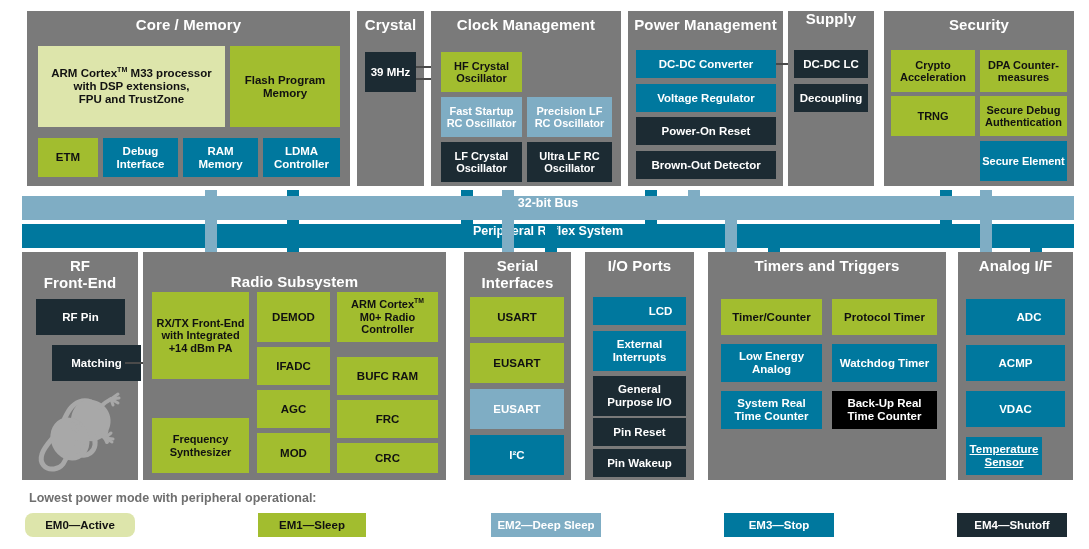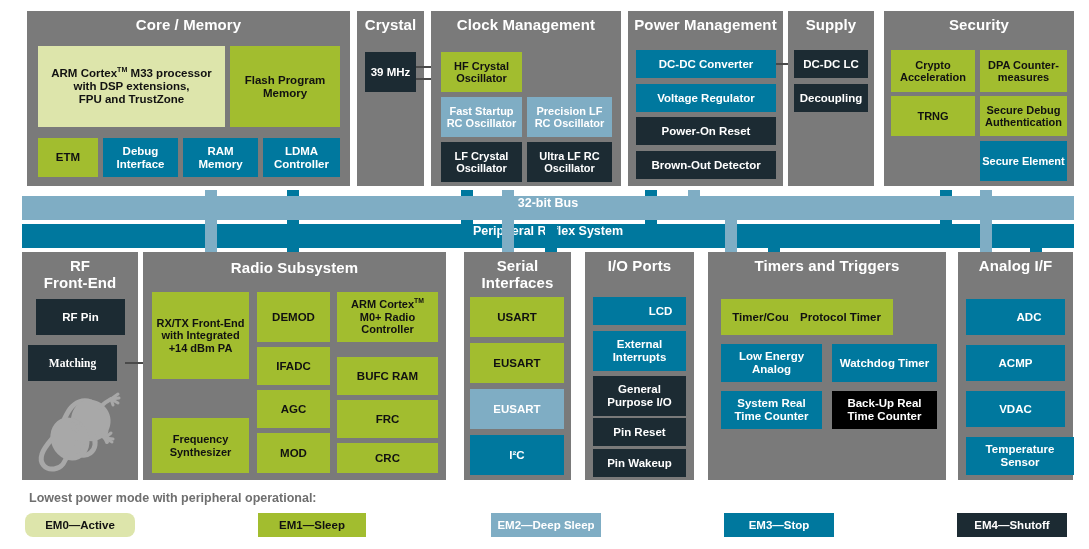--- a/index.html
+++ b/index.html
@@ -148,42 +148,42 @@
     <div class="panel-title" style="margin-top:6px; font-size:15px;">Power Management</div>
   </div>
   <div class="blk em3" style="left:636px; top:50px; width:140px; height:28px; font-size:11.5px;">DC-DC Converter</div>
   <div class="blk em3" style="left:636px; top:84px; width:140px; height:28px; font-size:11.5px;">Voltage Regulator</div>
   <div class="blk em4" style="left:636px; top:117px; width:140px; height:28px; font-size:11.5px;">Power-On Reset</div>
   <div class="blk em4" style="left:636px; top:151px; width:140px; height:28px; font-size:11.5px;">Brown-Out Detector</div>
 
   <div class="wire" style="left:776px; top:63px; width:18px; height:2px;"></div>
 
   <div class="panel" style="left:788px; top:11px; width:86px; height:175px;">
-    <div class="panel-title" style="margin-top:6px; font-size:15px;">Supply</div>
+    <div class="panel-title" style="font-size:15px;">Supply</div>
   </div>
   <div class="blk em4" style="left:794px; top:50px; width:74px; height:28px; font-size:11.5px;">DC-DC LC</div>
   <div class="blk em4" style="left:794px; top:84px; width:74px; height:28px; font-size:11.5px;">Decoupling</div>
 
   <div class="panel" style="left:884px; top:11px; width:190px; height:175px;">
     <div class="panel-title" style="margin-top:6px; font-size:15px;">Security</div>
   </div>
   <div class="blk em1" style="left:891px; top:50px; width:84px; height:42px; font-size:11px;">Crypto Acceleration</div>
   <div class="blk em1" style="left:980px; top:50px; width:87px; height:42px; font-size:11px;">DPA Counter-measures</div>
   <div class="blk em1" style="left:891px; top:96px; width:84px; height:40px; font-size:11px;">TRNG</div>
   <div class="blk em1" style="left:980px; top:96px; width:87px; height:40px; font-size:11px;">Secure Debug Authentication</div>
   <div class="blk em3" style="left:980px; top:141px; width:87px; height:40px; font-size:11px;">Secure Element</div>
 
   <div class="panel" style="left:22px; top:252px; width:116px; height:228px;">
     <div class="panel-title" style="margin-top:6px; font-size:15px;">
       <div>RF</div>
       <div>Front-End</div>
     </div>
   </div>
   <div class="blk em4" style="left:36px; top:299px; width:89px; height:36px; font-size:11.5px;">RF Pin</div>
-  <div class="blk em4" style="left:28px; top:345px; width:89px; height:36px; font-size:11.5px;font-family:Liberation Serif, serif;">Matching</div>
+  <div class="blk em4" style="left:52px; top:345px; width:89px; height:36px; font-size:11.5px;">Matching</div>
 
   <svg class="gecko" style="left:33px; top:390px;" width="96" height="88" viewBox="0 0 96 88">
     <g fill="#a8a8a8">
       <path d="M58 12 C50 9 42 12 37 19 C32 26 30 33 26 40 C20 49 12 55 9 64
                C6 73 12 80 21 79 C29 78 33 71 34 64 C35 57 33 51 36 45
                C39 39 46 37 52 39 C59 41 63 48 62 55 C61 62 55 66 49 65
                C44 64 41 60 42 55 C43 51 47 49 50 51 C52 52 53 55 51 57
                C50 58 48 58 47 57" fill="none" stroke="#a8a8a8" stroke-width="5" stroke-linecap="round"></path>
       <path d="M60 10 C52 8 44 13 40 21 C37 28 37 35 41 41 C45 48 53 52 61 51
                C69 50 75 44 77 36 C79 28 76 20 70 15 C67 12 64 11 60 10 Z"></path>
@@ -207,21 +207,21 @@
           <path d="M72 48 L78 43"></path>
           <path d="M72 48 L74 41"></path>
       </g>
       <path d="M64 44 C69 45 73 48 74 52" stroke="#a8a8a8" stroke-width="4" fill="none" stroke-linecap="round"></path>
     </g>
   </svg>
 
   <div class="wire" style="left:125px; top:362px; width:27px; height:2px;"></div>
 
   <div class="panel" style="left:143px; top:252px; width:303px; height:228px;">
-    <div class="panel-title" style="margin-top:8px; font-size:15px;">Radio Subsystem</div>
+    <div class="panel-title" style="margin-top:22px; font-size:15px;">Radio Subsystem</div>
   </div>
   <div class="blk em1" style="left:152px; top:292px; width:97px; height:87px; font-size:11px; flex-direction:column;">
     <div>RX/TX Front-End</div>
     <div>with Integrated</div>
     <div>+14 dBm PA</div>
   </div>
   <div class="blk em1" style="left:152px; top:418px; width:97px; height:55px; font-size:11px;">Frequency Synthesizer</div>
 
   <div class="blk em1" style="left:257px; top:292px; width:73px; height:50px; font-size:11.5px;">DEMOD</div>
   <div class="blk em1" style="left:257px; top:347px; width:73px; height:38px; font-size:11.5px;">IFADC</div>
@@ -254,33 +254,33 @@
   <div class="blk em3" style="left:593px; top:297px; width:93px; height:28px; font-size:11.5px;padding-left:44px;">LCD</div>
   <div class="blk em3" style="left:593px; top:331px; width:93px; height:40px; font-size:11.5px;">External Interrupts</div>
   <div class="blk em4" style="left:593px; top:376px; width:93px; height:40px; font-size:11.5px;">General Purpose I/O</div>
   <div class="blk em4" style="left:593px; top:418px; width:93px; height:28px; font-size:11.5px;">Pin Reset</div>
   <div class="blk em4" style="left:593px; top:449px; width:93px; height:28px; font-size:11.5px;">Pin Wakeup</div>
 
   <div class="panel" style="left:708px; top:252px; width:238px; height:228px;">
     <div class="panel-title" style="margin-top:6px; font-size:15px;">Timers and Triggers</div>
   </div>
   <div class="blk em1" style="left:721px; top:299px; width:101px; height:36px; font-size:11.5px;">Timer/Counter</div>
-  <div class="blk em1" style="left:788px; top:299px; width:105px; height:36px; font-size:11.5px;">Protocol Timer</div>
+  <div class="blk em1" style="left:832px; top:299px; width:105px; height:36px; font-size:11.5px;">Protocol Timer</div>
   <div class="blk em3" style="left:721px; top:344px; width:101px; height:38px; font-size:11.5px;">Low Energy Analog</div>
   <div class="blk em3" style="left:832px; top:344px; width:105px; height:38px; font-size:11.5px;">Watchdog Timer</div>
   <div class="blk em3" style="left:721px; top:391px; width:101px; height:38px; font-size:11.5px;">System Real Time Counter</div>
   <div class="blk emK" style="left:832px; top:391px; width:105px; height:38px; font-size:11.5px;">Back-Up Real Time Counter</div>
 
   <div class="panel" style="left:958px; top:252px; width:115px; height:228px;">
     <div class="panel-title" style="margin-top:6px; font-size:15px;">Analog I/F</div>
   </div>
   <div class="blk em3" style="left:966px; top:299px; width:99px; height:36px; font-size:11.5px;padding-left:29px;">ADC</div>
   <div class="blk em3" style="left:966px; top:345px; width:99px; height:36px; font-size:11.5px;">ACMP</div>
   <div class="blk em3" style="left:966px; top:391px; width:99px; height:36px; font-size:11.5px;">VDAC</div>
-  <div class="blk em3" style="left:966px; top:437px; width:108px; height:38px; font-size:11.5px;">Temperature Sensor</div>
+  <div class="blk em3" style="left:966px; top:437px; width:76px; height:38px; font-size:11.5px;text-decoration:underline;">Temperature Sensor</div>
 
   <div class="legend-caption" style="left:29px; top:491px;">Lowest power mode with peripheral operational:</div>
 
   <div class="legend-chip em0" style="left:25px; top:513px; width:110px;border-radius:8px;">EM0—Active</div>
   <div class="legend-chip em1" style="left:258px; top:513px; width:108px;">EM1—Sleep</div>
   <div class="legend-chip em2" style="left:491px; top:513px; width:110px;">EM2—Deep Sleep</div>
   <div class="legend-chip em3" style="left:724px; top:513px; width:110px;">EM3—Stop</div>
   <div class="legend-chip em4" style="left:957px; top:513px; width:110px;">EM4—Shutoff</div>
 
 </div>

